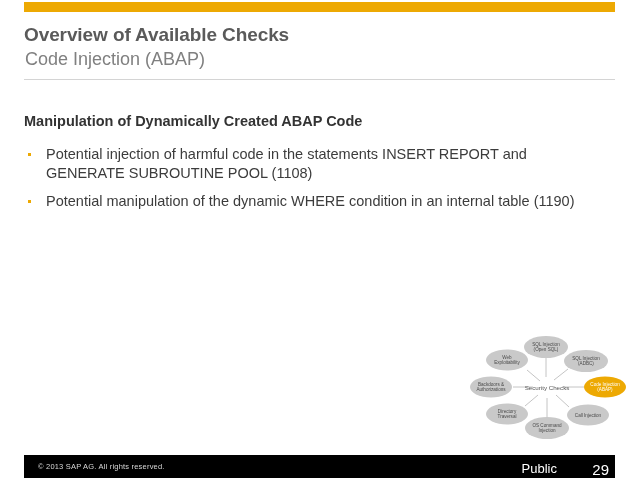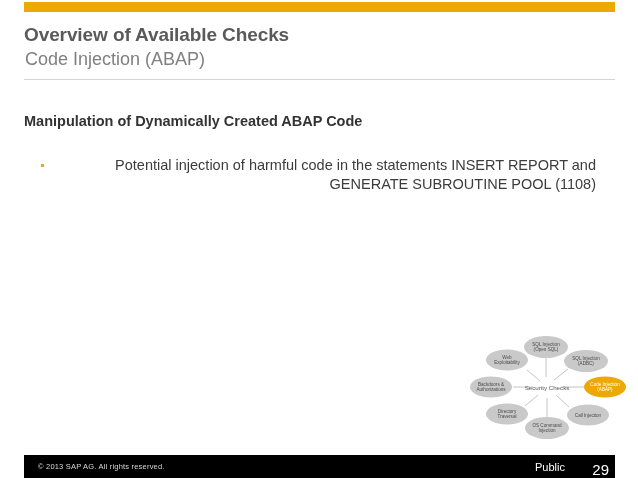--- a/index.html
+++ b/index.html
@@ -64,28 +64,27 @@
   .content {
     position: absolute;
     left: 24px;
     top: 112px;
     width: 585px;
   }
   .content-heading {
     font-size: 14.5px;
     font-weight: bold;
     color: #333333;
-    margin: 0 0 26px 0;
+    margin: 0 0 15px 0;
     line-height: 18px;
   }
   .bullet-list {
     list-style: none;
-    margin: 13px;
+    margin: 0;
     padding: 0;
-    text-align: right;
   }
   .bullet-item {
     position: relative;
     padding-left: 22px;
     margin-bottom: 9px;
     font-size: 14.5px;
     color: #3c3c3c;
     line-height: 19px;
   }
   .bullet-marker {
@@ -133,23 +132,23 @@
   .footer-copyright {
     position: absolute;
     left: 14px;
     top: 7px;
     font-size: 7.5px;
     color: #d8d8d8;
     letter-spacing: 0.2px;
   }
   .footer-classification {
     position: absolute;
-    right: 50px;
+    right: 58px;
     top: 6px;
-    font-size: 11px;
+    font-size: 13px;
     color: #ffffff;
     padding-left: 46px;
   }
   .footer-pagenum {
     position: absolute;
     right: 6px;
     top: 6px;
     font-size: 15px;
     color: #ffffff;
     text-align: right;
@@ -167,20 +166,24 @@
     <div class="slide-subtitle">Code Injection (ABAP)</div>
   </div>
   <div class="header-rule"></div>
 
   <div class="content">
     <div class="content-heading">Manipulation of Dynamically Created ABAP Code</div>
     <ul class="bullet-list">
       <li class="bullet-item">
         <span class="bullet-marker"></span>
         <span>Potential injection of harmful code in the statements INSERT REPORT and GENERATE SUBROUTINE POOL (1108)</span>
+      </li>
+      <li class="bullet-item">
+        <span class="bullet-marker"></span>
+        <span>Potential manipulation of the dynamic WHERE condition in an internal table (1190)</span>
       </li>
     </ul>
   </div>
 
   <div class="diagram">
     <svg width="160" height="122" viewBox="0 0 160 122" xmlns="http://www.w3.org/2000/svg">
       <g stroke="#b5b5b5" stroke-width="0.8" fill="none">
         <line x1="70" y1="56" x2="57" y2="45"></line>
         <line x1="76" y1="52" x2="76" y2="33"></line>
         <line x1="84" y1="55" x2="98" y2="44"></line>

